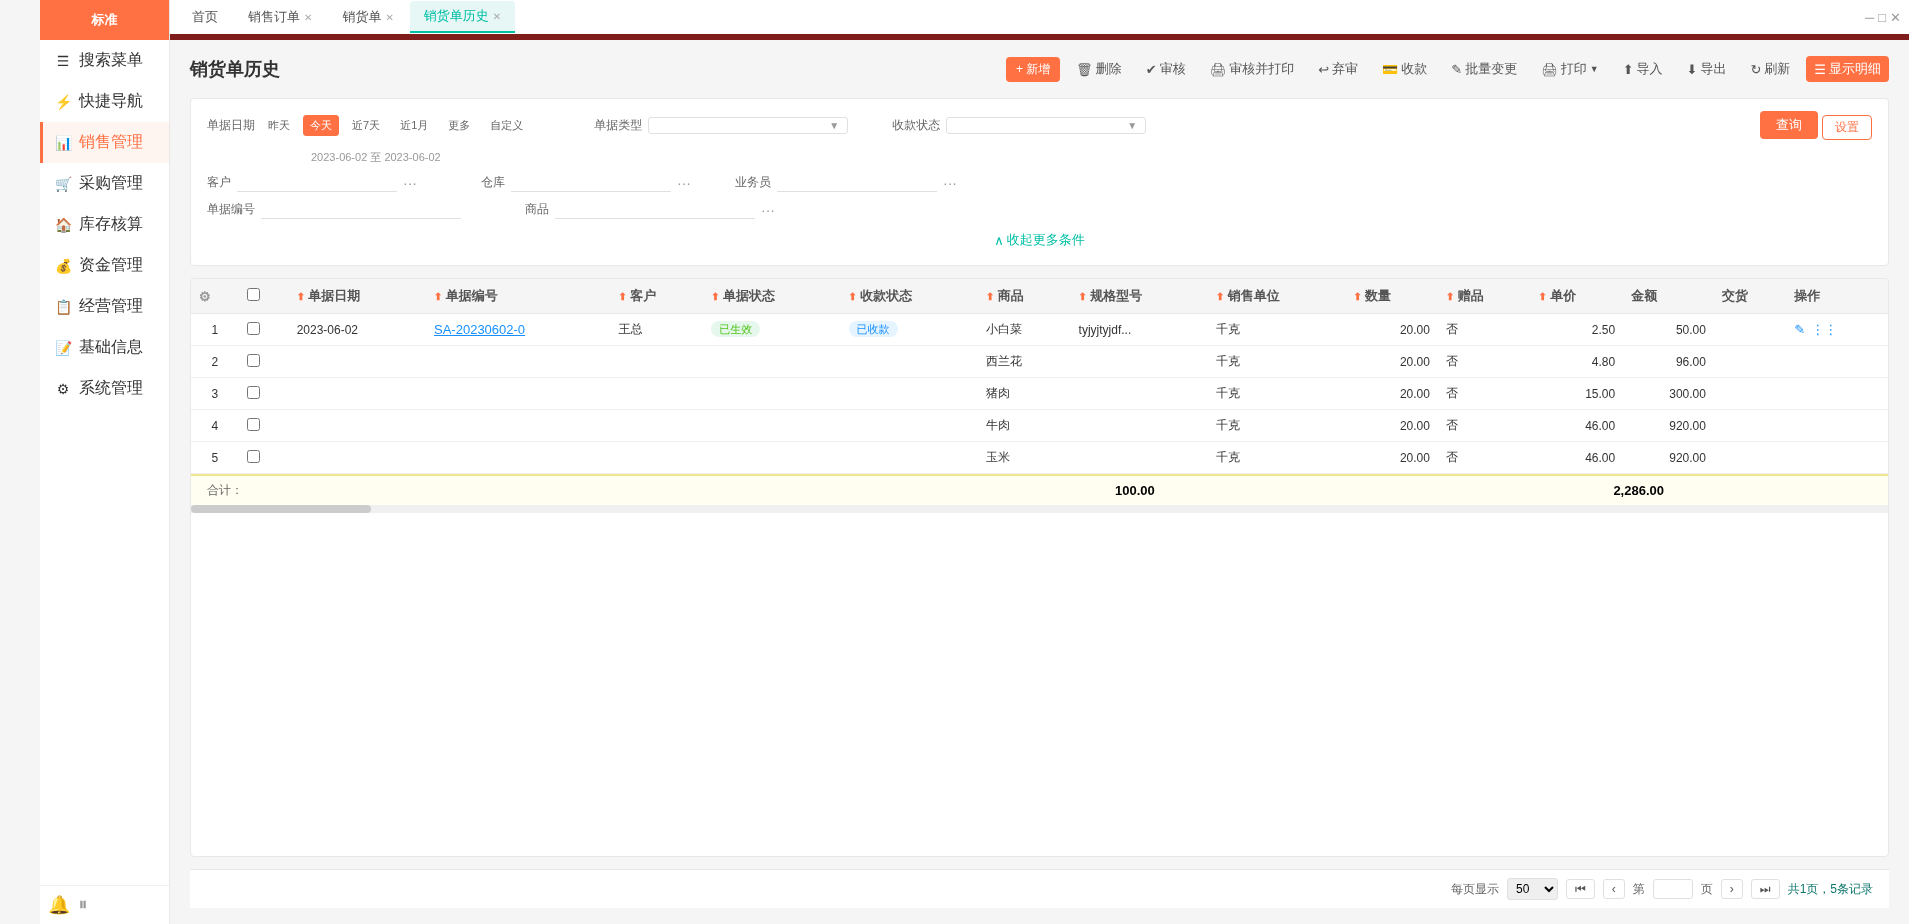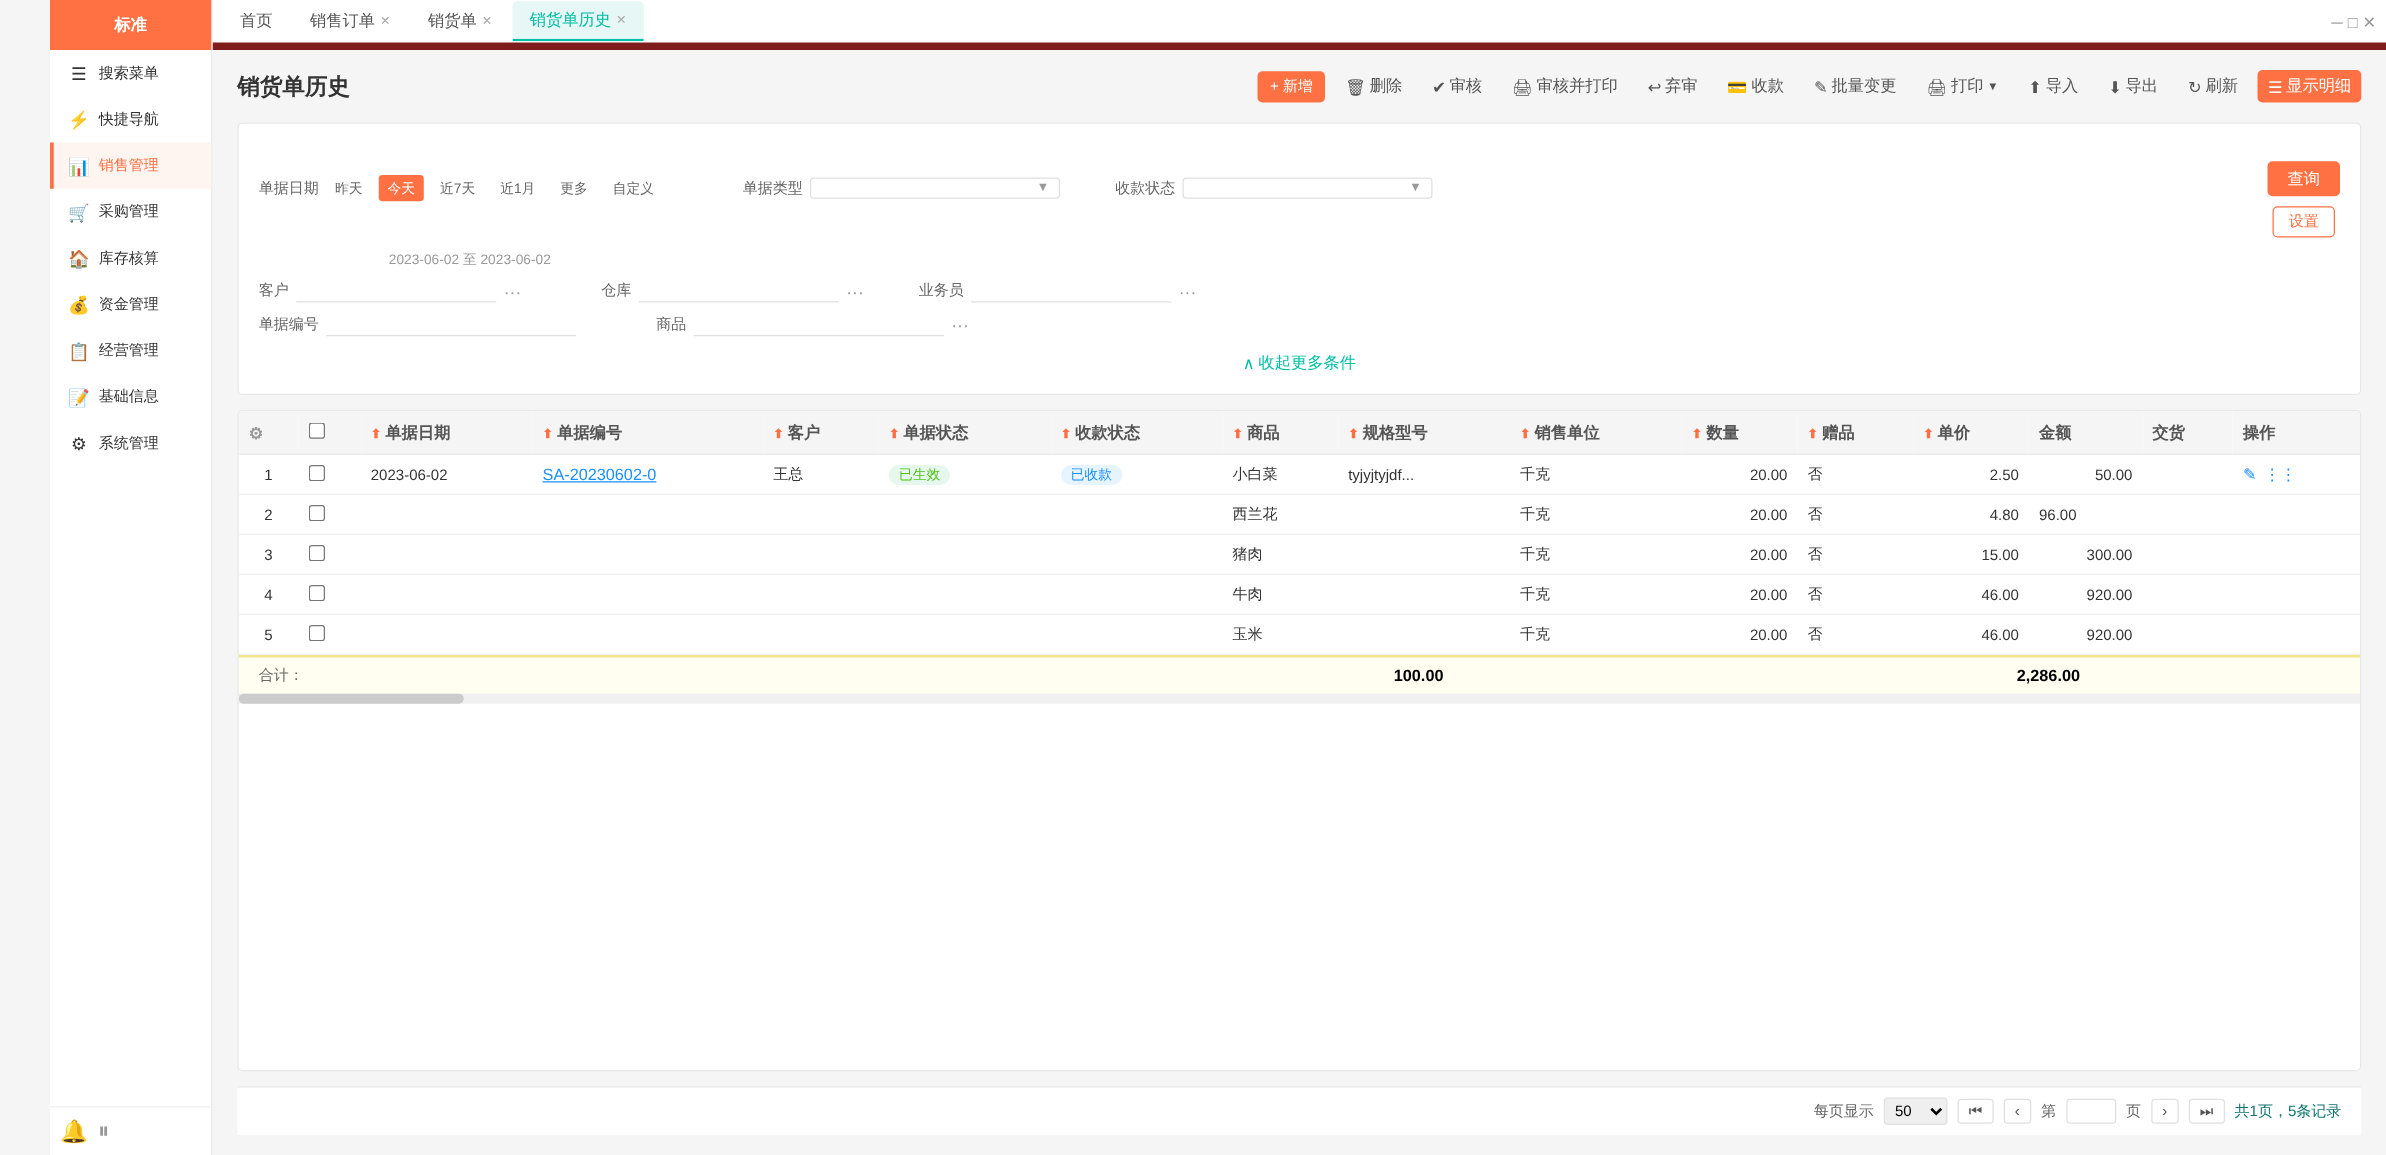--- a/index.html
+++ b/index.html
@@ -4,21 +4,21 @@
   <style>
     * { box-sizing: border-box; margin: 0; padding: 0; font-family: 'Microsoft YaHei', Arial, sans-serif; font-size: 13px; }
     body { display: flex; height: 924px; overflow: hidden; background: #f5f5f5; }
 
     
     .sidebar { width: 130px; background: #fff; border-right: 1px solid #e8e8e8; display: flex; flex-direction: column; height: 100%; margin-left: 40px; }
     .sidebar-logo { height: 40px; background: #ff7043; display: flex; align-items: center; justify-content: center; color: white; font-size: 12px; font-weight: bold; }
     .sidebar-item { display: flex; align-items: center; padding: 10px 12px; cursor: pointer; color: #333; gap: 8px; border-left: 3px solid transparent; }
     .sidebar-item.active { color: #ff7043; border-left-color: #ff7043; background: #fff5f0; }
     .sidebar-item .s-icon { font-size: 14px; width: 16px; text-align: center; }
-    .sidebar-item .s-label { font-size: 12px; }
+    .sidebar-item .s-label { font-size: 16px; }
     .sidebar-bottom { margin-top: auto; padding: 8px; display: flex; gap: 8px; border-top: 1px solid #f0f0f0; }
     .sidebar-bottom-btn { color: #999; cursor: pointer; font-size: 18px; }
 
     
     .main { flex: 1; display: flex; flex-direction: column; overflow: hidden; }
 
     
     .tab-bar { background: #fff; border-bottom: 6px solid #7f1d1d; display: flex; align-items: center; height: 40px; padding: 0 8px; gap: 2px; }
     .tab-item { padding: 6px 14px; cursor: pointer; font-size: 13px; color: #555; display: flex; align-items: center; gap: 4px; border-radius: 4px 4px 0 0; }
     .tab-item.active { background: #e6f7f5; color: #00bfa5; border-bottom: 2px solid #00bfa5; }
@@ -75,21 +75,21 @@
     .pagination-label { color: #666; font-size: 12px; }
     .pagination-select { border: 1px solid #e0e0e0; padding: 2px 4px; border-radius: 3px; font-size: 12px; }
     .pagination-btn { border: 1px solid #e0e0e0; background: white; padding: 2px 8px; cursor: pointer; border-radius: 3px; color: #555; font-size: 12px; }
     .pagination-btn:disabled { color: #ccc; cursor: not-allowed; }
     .pagination-info { font-size: 12px; color: #0f766e; }
     .page-input { border: 1px solid #e0e0e0; padding: 2px 4px; border-radius: 3px; width: 40px; text-align: center; font-size: 12px; }
 
     .query-btn { background: #ff7043; color: white; border: none; border-radius: 4px; padding: 5px 16px; cursor: pointer; font-size: 13px; }
     .settings-btn { background: white; color: #ff7043; border: 1px solid #ff7043; border-radius: 4px; padding: 3px 12px; cursor: pointer; font-size: 12px; display: block; margin-top: 4px; }
 
-    .filter-right { display: flex; flex-direction: column; align-items: center; margin-left: auto; gap: 4px; margin-top: 18px; }
+    .filter-right { display: flex; flex-direction: row; align-items: flex-start; margin-left: auto; gap: 4px; }
 
     .th-settings-icon { cursor: pointer; color: #999; }
     input[type=checkbox] { cursor: pointer; }
 
     .scroll-track { height: 8px; background: #f0f0f0; }
     .scroll-thumb { height: 8px; width: 180px; background: #ccc; border-radius: 4px; }
   </style>
 </head>
 <body>
 
@@ -349,21 +349,21 @@
               <td></td>
               <td></td>
               <td></td>
               <td></td>
               <td>西兰花</td>
               <td></td>
               <td>千克</td>
               <td style="text-align:right;">20.00</td>
               <td>否</td>
               <td style="text-align:right;">4.80</td>
-              <td style="">96.00</td>
+              <td style="text-align:right;">96.00</td>
               <td></td>
               <td></td>
             </tr>
             <tr>
               <td style="text-align: center;">3</td>
               <td><input type="checkbox" style=""></td>
               <td></td>
               <td></td>
               <td></td>
               <td></td>

